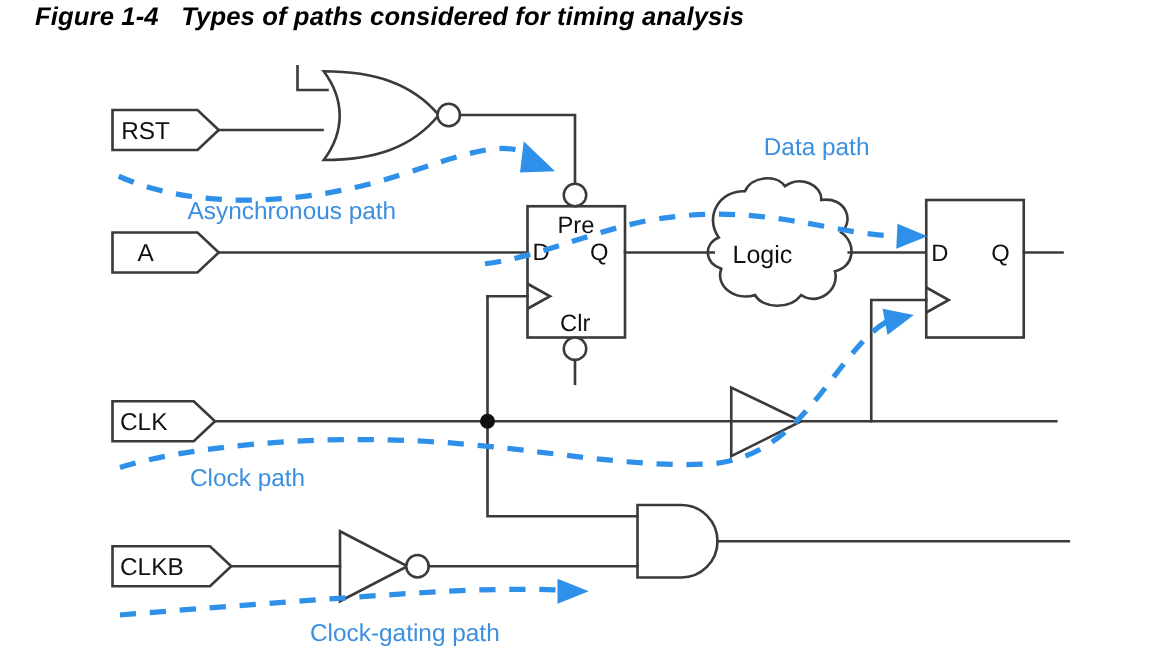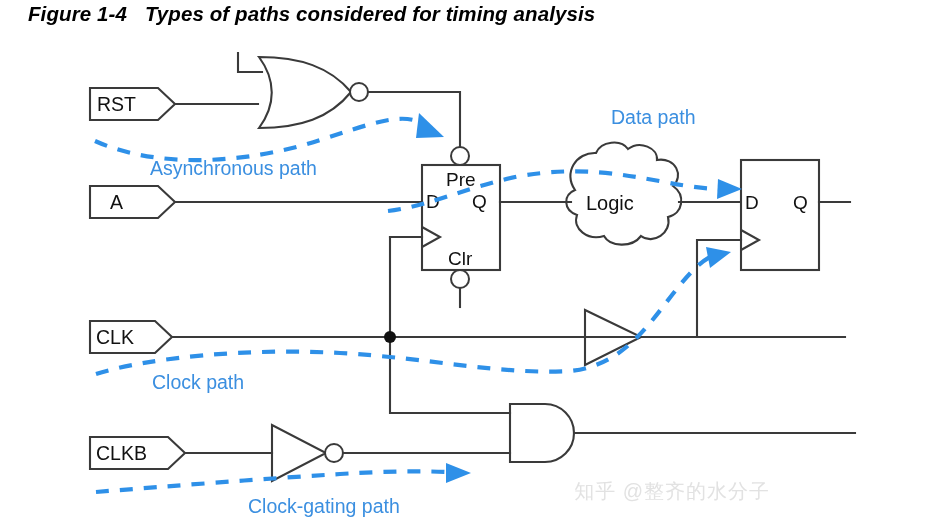--- a/index.html
+++ b/index.html
@@ -232,15 +232,14 @@
     </g>
 
     <g>
       <path class="anno-line" d="M96 492 C170 486, 260 479, 340 474 C390 471, 424 471, 448 472"></path>
       <polygon class="anno-arrow" points="446,463 471,473 446,483"></polygon>
       <text class="path-label" x="248" y="513">Clock-gating path</text>
     </g>
 
   </svg>
 
-  <div class="watermark">知乎 @整齐的水分子</div>
 
 </div>
 
 </body></html>

